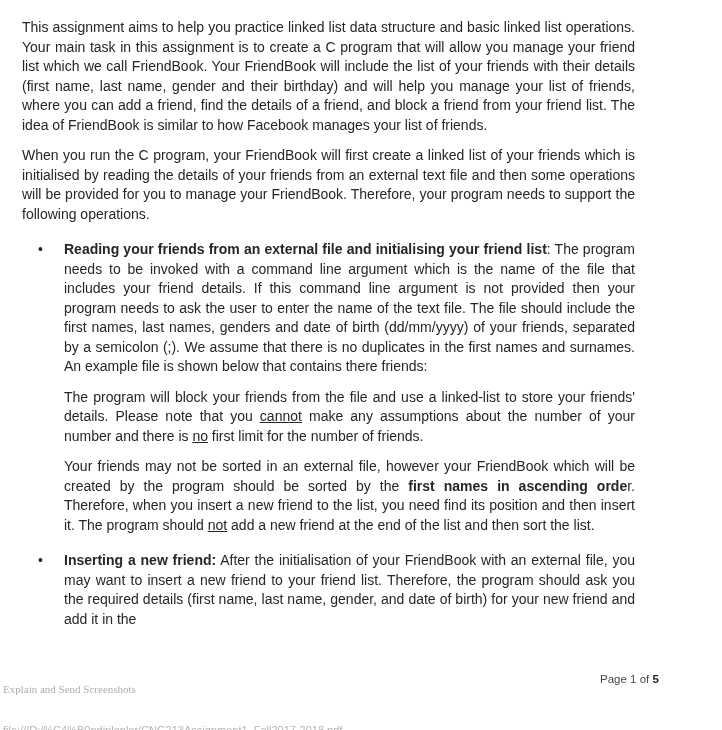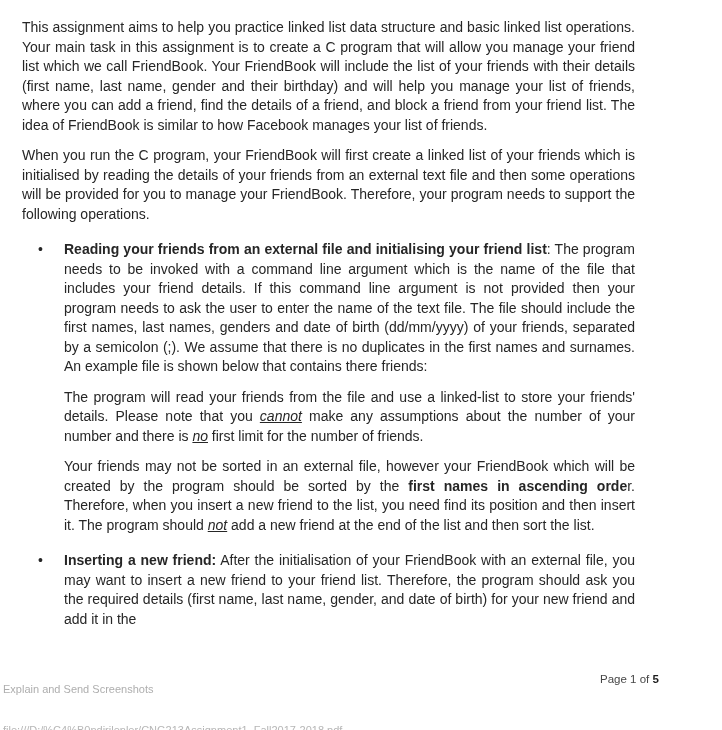--- a/index.html
+++ b/index.html
@@ -34,35 +34,36 @@
     margin:16px 0 10px 0;
   }
   ul.bullets > li::before {
     content:"\2022";
     position:absolute;
     left:16px; top:0;
     font-size:14px;
     line-height:19.5px;
   }
   .b { font-weight:bold; }
-  .u { text-decoration:underline;font-style:italic; }
+  .u { text-decoration:underline; }
   .code {
     margin:12px 0 12px -42px;
     font-family:"Liberation Mono", "DejaVu Sans Mono", monospace;
     font-size:12.5px;
     line-height:19px;
     color:#222222;
     white-space:pre;
   }
   .overlay-title {
     position:absolute;
     left:3px; top:683px;
     font-size:11px;
     color:#aeaeae;
     text-shadow:0 0 2px #ffffff;
+    font-family:Liberation Serif, serif;
   }
   .overlay-url {
     position:absolute;
     left:3px; top:724px;
     font-size:11px;
     color:#b6b6b6;
     text-shadow:0 0 2px #ffffff;
   }
   .page-number {
     position:absolute;
@@ -80,21 +81,21 @@
   <p>This assignment aims to help you practice linked list data structure and basic linked list operations. Your main task in this assignment is to create a C program that will allow you manage your friend list which we call FriendBook. Your FriendBook will include the list of your friends with their details (first name, last name, gender and their birthday) and will help you manage your list of friends, where you can add a friend, find the details of a friend, and block a friend from your friend list. The idea of FriendBook is similar to how Facebook manages your list of friends.</p>
 
   <p>When you run the C program, your FriendBook will first create a linked list of your friends which is initialised by reading the details of your friends from an external text file and then some operations will be provided for you to manage your FriendBook. Therefore, your program needs to support the following operations.</p>
 
   <ul class="bullets">
 
     <li>
       <p><span class="b">Reading your friends from an external file and initialising your friend list</span><span>: The program needs to be invoked with a command line argument which is the name of the file that includes your friend details. If this command line argument is not provided then your program needs to ask the user to enter the name of the text file. The file should include the first names, last names, genders and date of birth (dd/mm/yyyy) of your friends, separated by a semicolon (;). We assume that there is no duplicates in the first names and surnames. An example file is shown below that contains there friends:</span></p>
 
 
-      <p><span>The program will read your friends from the file and use a linked-list to store your friends' details. Please note that you </span><span class="u">cannot</span><span> make any assumptions about the number of your number and there is </span><span class="u">no</span><span> first limit for the number of friends.</span></p>
+      <p><span>The program will block your friends from the file and use a linked-list to store your friends' details. Please note that you </span><span class="u">cannot</span><span> make any assumptions about the number of your number and there is </span><span class="u">no</span><span> first limit for the number of friends.</span></p>
 
       <p><span>Your friends may not be sorted in an external file, however your FriendBook which will be created by the program should be sorted by the </span><span class="b">first names in ascending orde</span><span>r. Therefore, when you insert a new friend to the list, you need find its position and then insert it. The program should </span><span class="u">not</span><span> add a new friend at the end of the list and then sort the list.</span></p>
     </li>
 
     <li>
       <p><span class="b">Inserting a new friend:</span><span> After the initialisation of your FriendBook with an external file, you may want to insert a new friend to your friend list. Therefore, the program should ask you the required details (first name, last name, gender, and date of birth) for your new friend and add it in the</span></p>
     </li>
 
   </ul>
 

